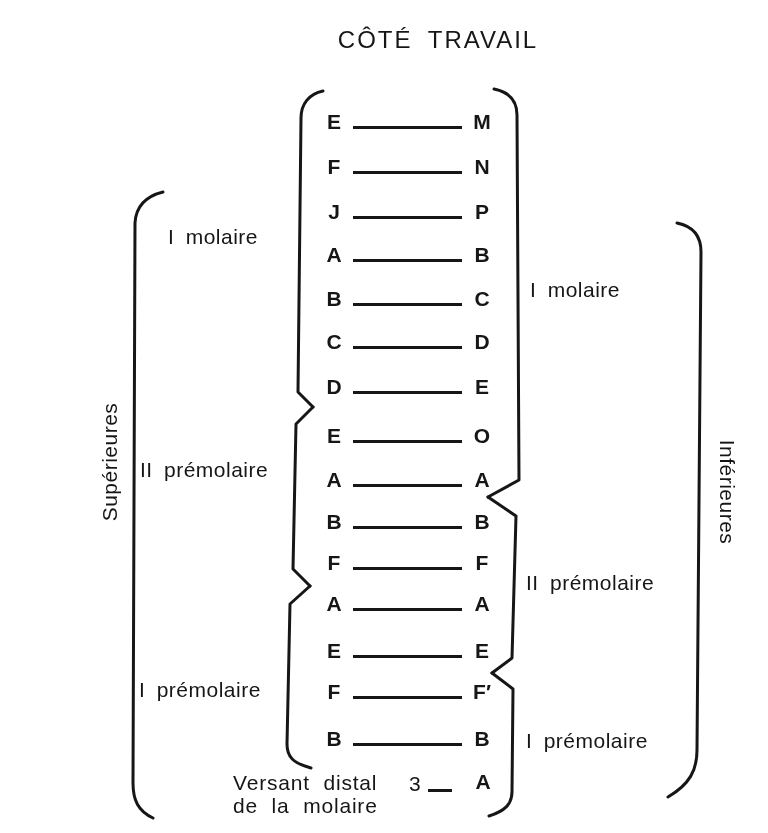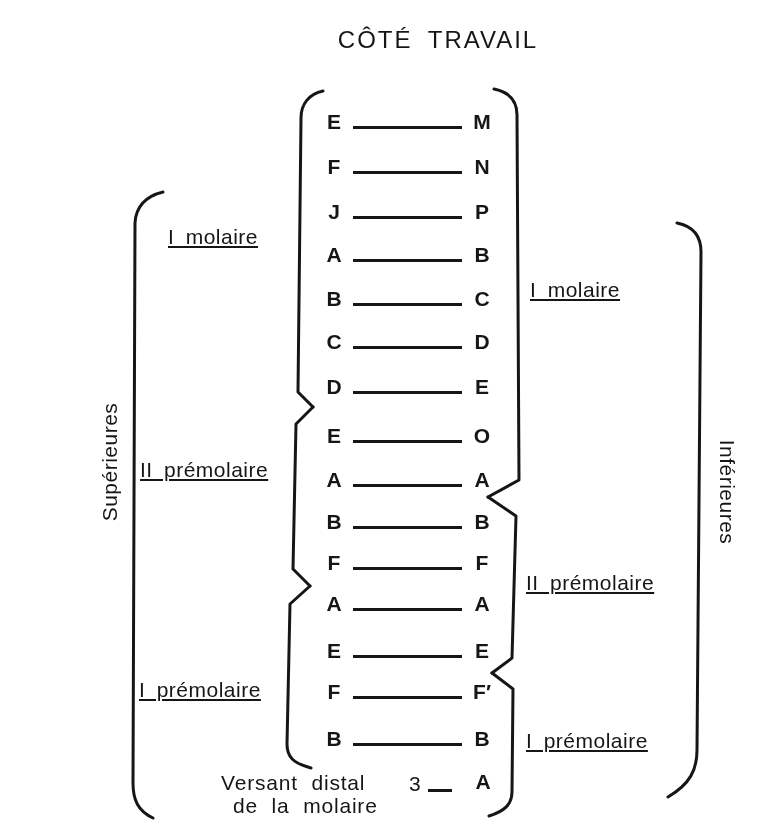--- a/index.html
+++ b/index.html
@@ -19,21 +19,21 @@
   .pair{position:absolute;left:316px;width:184px;height:0;}
   .pl,.pr{
     position:absolute;top:0;transform:translateY(-54%);
     width:36px;text-align:center;font-weight:bold;font-size:21px;
   }
   .pl{left:0;}
   .pr{right:0;}
   .cline{position:absolute;left:37px;width:109px;top:3px;height:3px;background:var(--ink);}
   .glabel{
     position:absolute;transform:translateY(-50%);
-    font-size:21px;letter-spacing:0.5px;word-spacing:5px;white-space:nowrap;text-decoration:underline;
+    font-size:21px;letter-spacing:0.5px;word-spacing:5px;white-space:nowrap;
   }
   .vlabel{position:absolute;font-size:21px;letter-spacing:0.5px;white-space:nowrap;}
   .vlabel.left{left:110px;top:462px;transform:translate(-50%,-50%) rotate(-90deg);}
   .vlabel.right{left:727px;top:492px;transform:translate(-50%,-50%) rotate(90deg);}
   .fnote{
     position:absolute;transform:translateY(-50%);
     font-size:21px;letter-spacing:0.8px;word-spacing:7px;white-space:nowrap;
   }
   .fdash{position:absolute;left:428px;top:789px;width:24px;height:3px;background:var(--ink);}
   .fletter{
@@ -141,17 +141,17 @@
   <span class="pl">F</span>
   <span class="cline"></span>
   <span class="pr">F′</span>
 </div>
 <div class="pair" style="top:740px">
   <span class="pl">B</span>
   <span class="cline"></span>
   <span class="pr">B</span>
 </div>
 
-<div class="fnote" style="left:221px;top:783px">Versant distal</div>
+<div class="fnote" style="left:233px;top:783px">Versant distal</div>
 <div class="fref">3</div>
 <div class="fdash"></div>
 <div class="fletter">A</div>
 <div class="fnote" style="left:233px;top:806px">de la molaire</div>
 
 </body></html>

